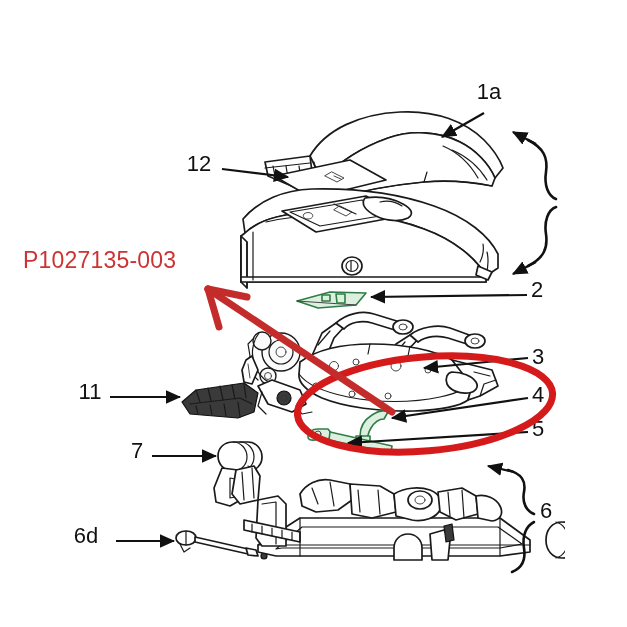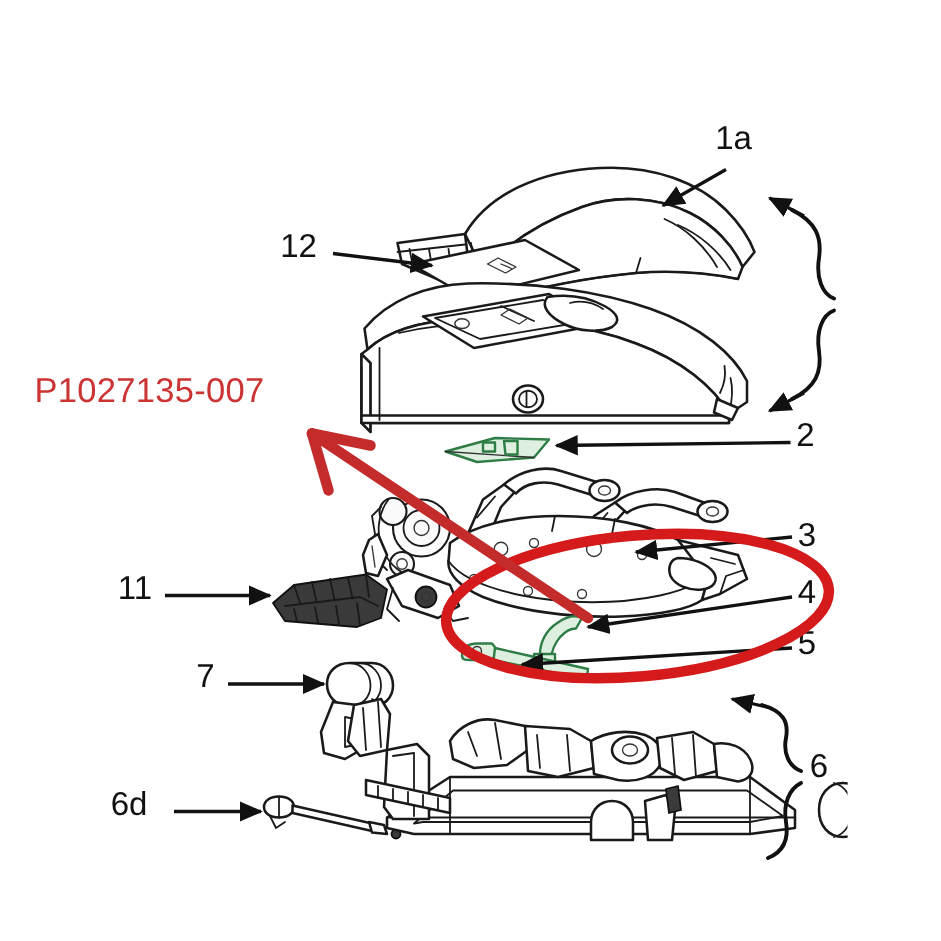--- a/index.html
+++ b/index.html
@@ -381,16 +381,16 @@
     <ellipse cx="425" cy="404" rx="128" ry="47" transform="rotate(-5 425 404)" fill="none" stroke="#d41a1a" stroke-width="7"></ellipse>
 
     <g>
       <path d="M208 289 L392 412" fill="none" stroke="#c42b2b" stroke-width="7" stroke-linecap="round"></path>
       <path d="M208 289 L247 297" fill="none" stroke="#c42b2b" stroke-width="7" stroke-linecap="round"></path>
       <path d="M208 289 L219 327" fill="none" stroke="#c42b2b" stroke-width="7" stroke-linecap="round"></path>
     </g>
   </svg>
 
   <div style="position:absolute; left:23px; top:247px; color:#cc3333;">
-    <span class="part-label">P1027135-007</span>
+    <span class="part-label">P1027135-003</span>
   </div>
 
 </div>
 
 </body></html>

